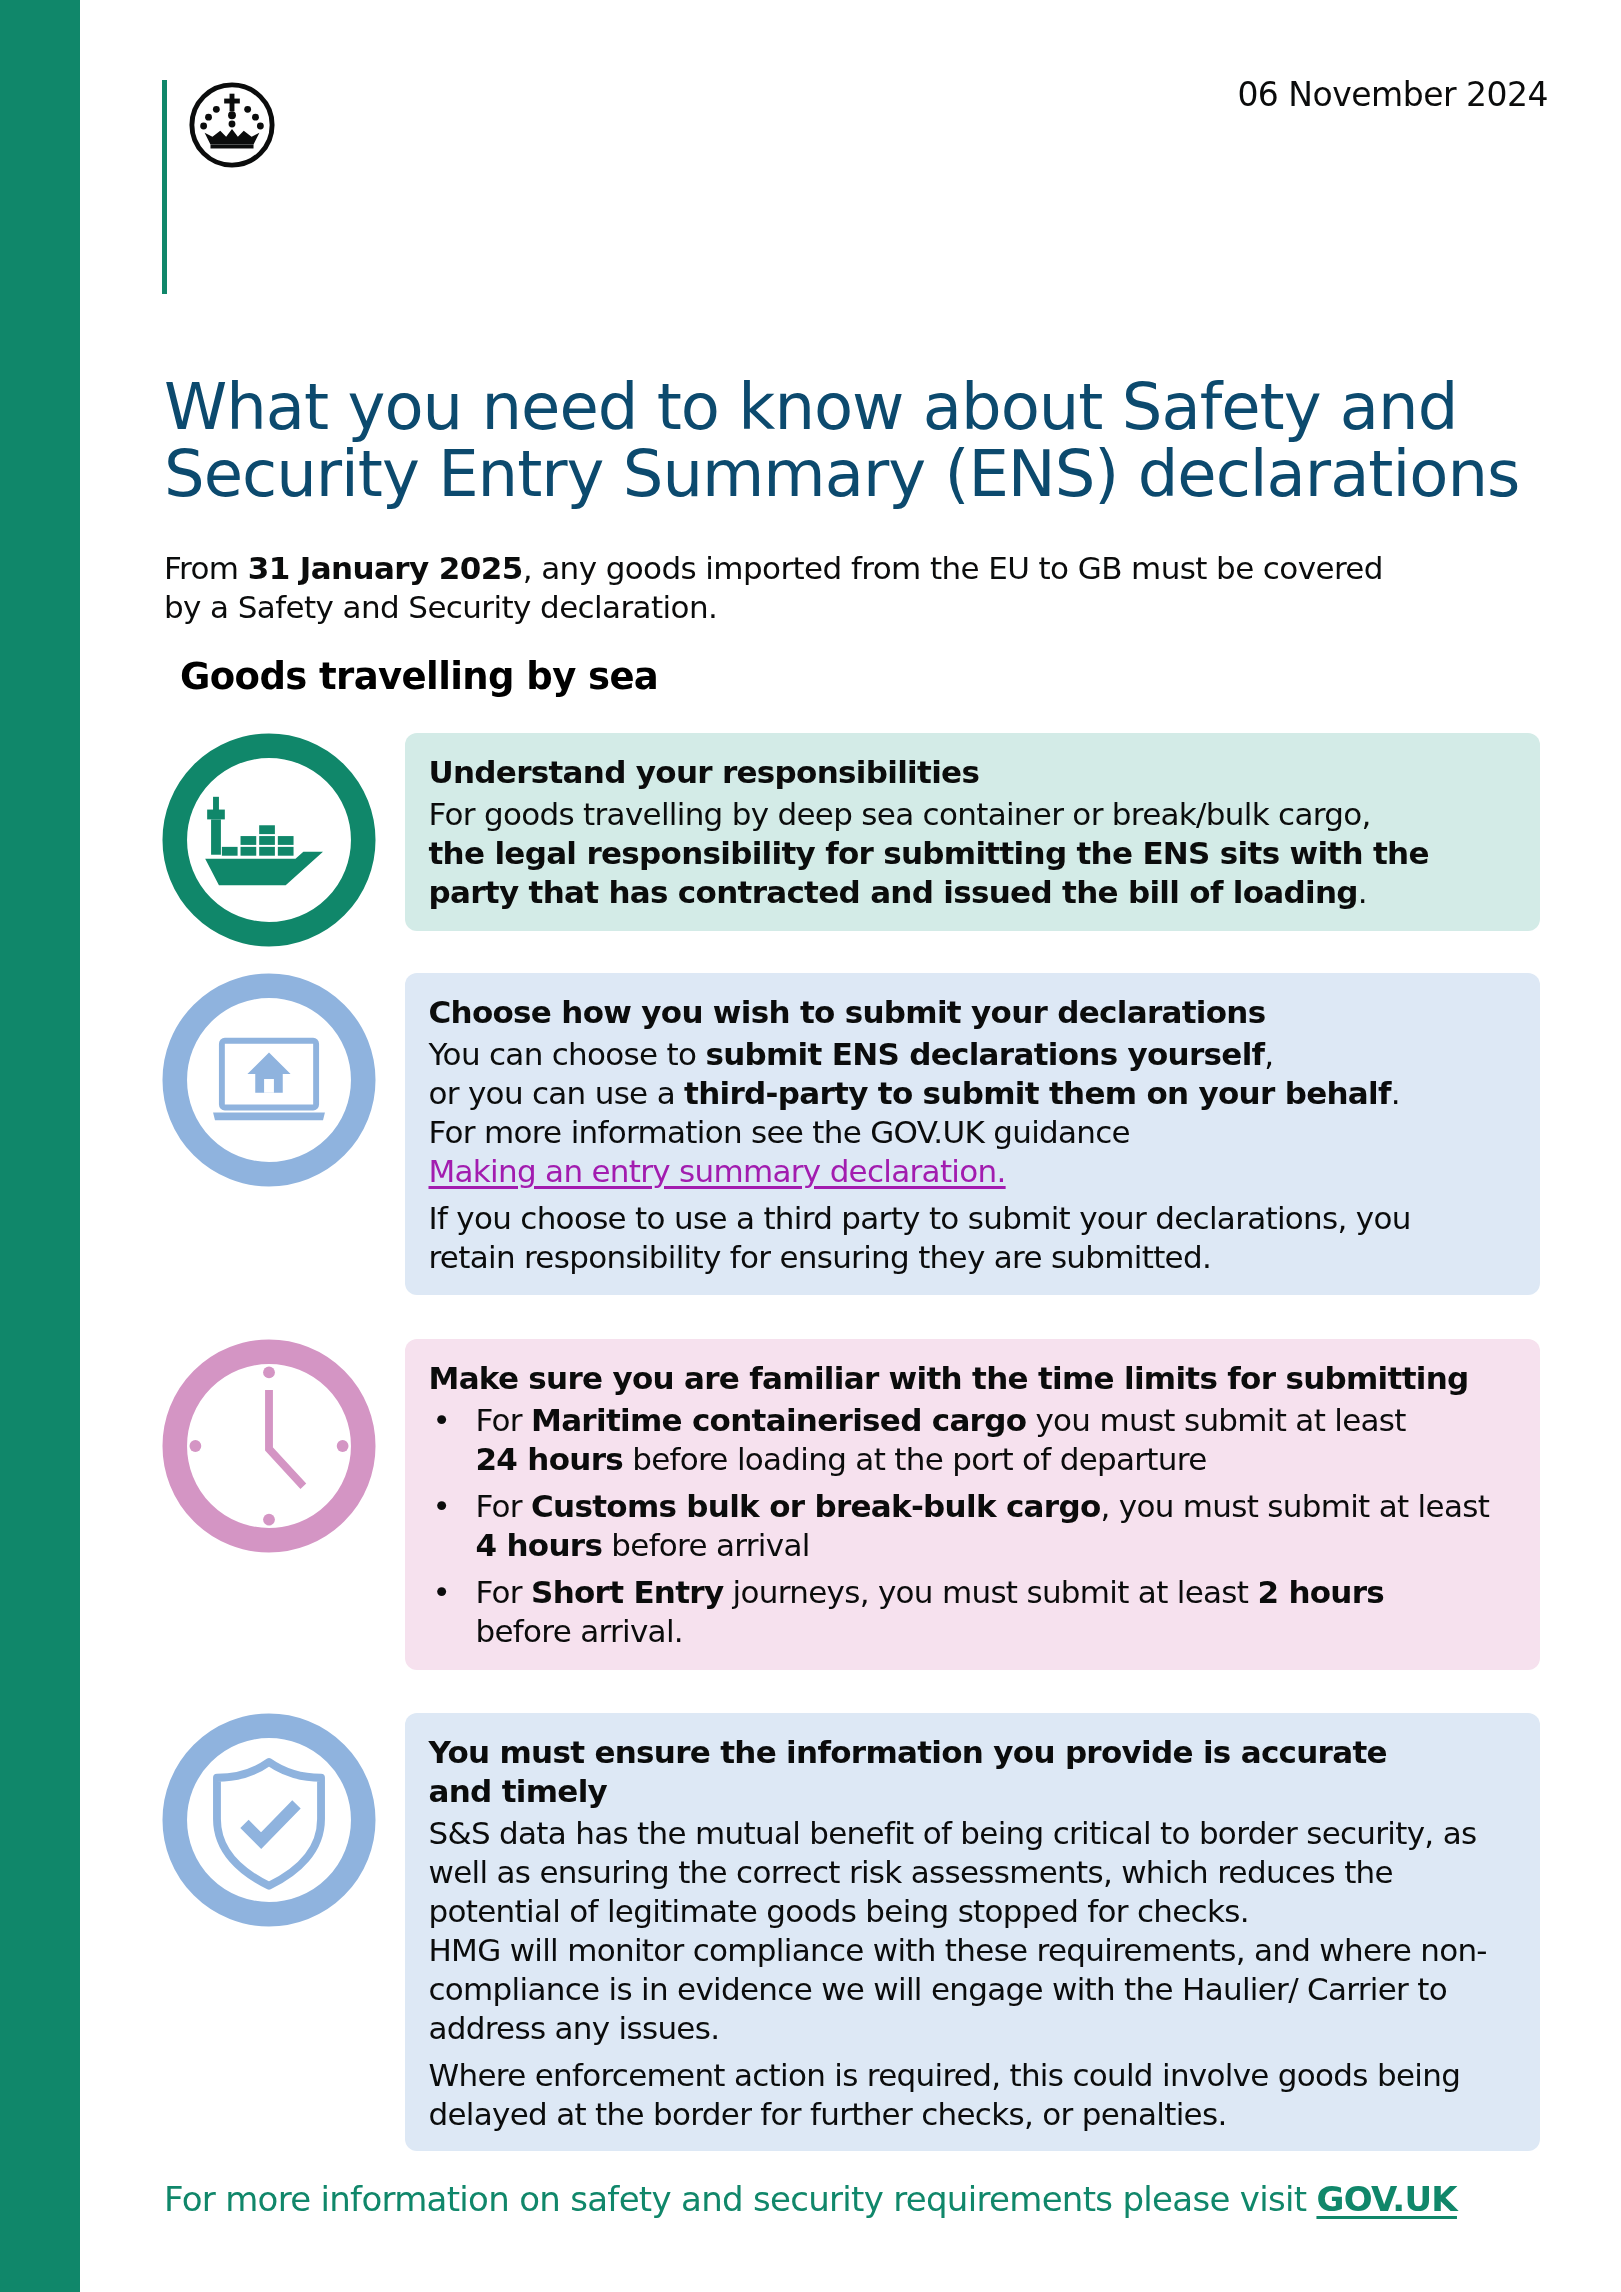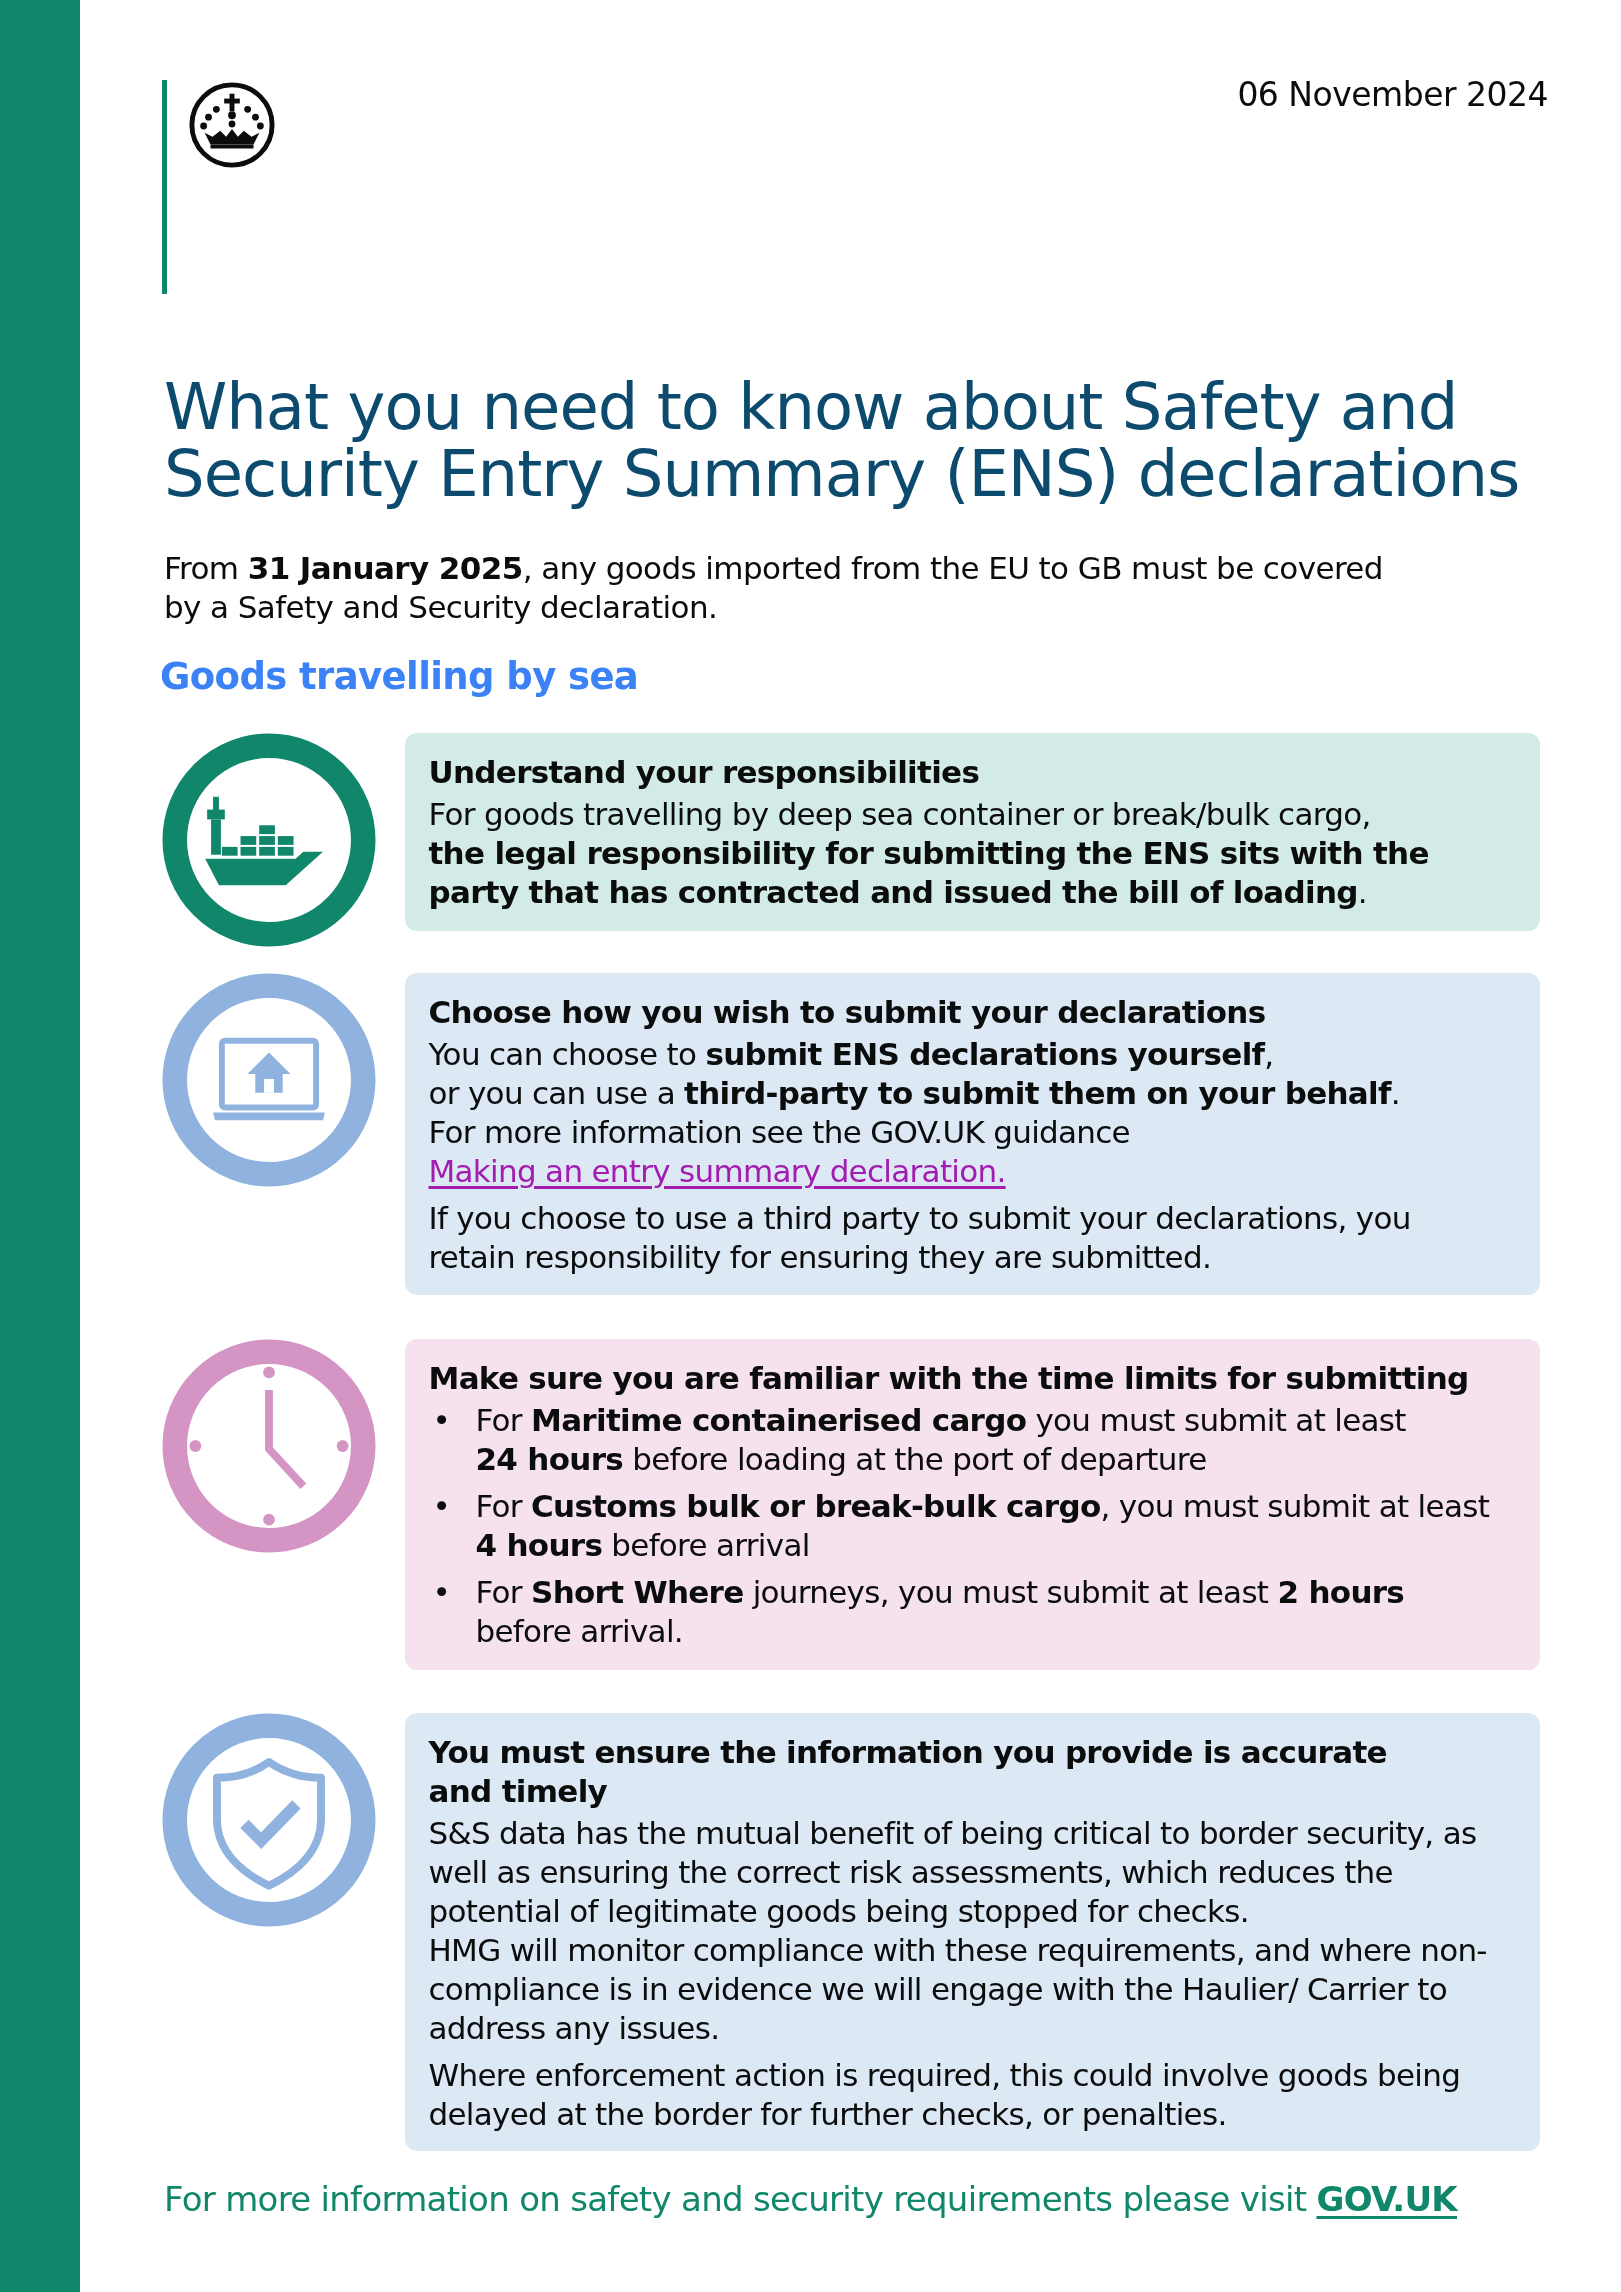--- a/index.html
+++ b/index.html
@@ -19,22 +19,22 @@
 
     .date { position: absolute; right: 73px; top: 73px; font-size: 33px; line-height: 43px; color: #0b0c0c; letter-spacing: -0.5px; }
 
     .title { position: absolute; left: 164px; top: 374px; width: 1392px; margin: 0;
       font-size: 64px; line-height: 67px; font-weight: normal; color: #0c4a6e; letter-spacing: -1px; }
 
     .intro { position: absolute; left: 164px; top: 549px; width: 1372px; margin: 0;
       font-size: 31px; line-height: 39px; color: #0b0c0c; letter-spacing: -0.6px; }
     .intro b { font-weight: bold; }
 
-    .subhead { position: absolute; left: 160px; top: 653px; margin: 0;
-      font-size: 37px; line-height: 47px; font-weight: bold; color: #3b82f6; letter-spacing: -0.6px; }
+    .subhead { position: absolute; left: 180px; top: 653px; margin: 0;
+      font-size: 37px; line-height: 47px; font-weight: bold; color: #000000; letter-spacing: -0.6px; }
     .icon-circle { position: absolute; left: 162px; width: 214px; height: 214px; }
     .card { position: absolute; left: 405px; width: 1135px; border-radius: 12px; box-sizing: border-box;
       padding: 19.6px 23.5px 0 23.5px; }
     .card-green { background: #d3ebe7; }
     .card-blue { background: #dde8f5; }
     .card-pink { background: #f6e1ee; }
     .card h3 { margin: 0 0 3.9px 0; font-size: 31px; line-height: 39px; font-weight: bold; letter-spacing: -0.7px; color: #0b0c0c; }
     .card p { margin: 0; font-size: 31px; line-height: 39px; letter-spacing: -0.7px; color: #0b0c0c; }
     .card p + p { margin-top: 7.8px; }
     .card b { font-weight: bold; }
@@ -121,21 +121,21 @@
   <circle cx="109" cy="184" r="6" fill="#d495c4"></circle>
   <circle cx="34" cy="109" r="6" fill="#d495c4"></circle>
   <circle cx="184" cy="109" r="6" fill="#d495c4"></circle>
   <path d="M109 52 L109 112 L144 150" fill="none" stroke="#d495c4" stroke-width="8" stroke-linejoin="miter"></path>
 </svg>
 <div class="card card-pink" style="top:1339px;height:331px">
   <h3>Make sure you are familiar with the time limits for submitting</h3>
   <ul>
     <li><span class="bullet">•</span><span>For </span><b>Maritime containerised cargo</b><span> you must submit at least </span><br><b>24 hours</b><span> before loading at the port of departure</span></li>
     <li><span class="bullet">•</span><span>For </span><b>Customs bulk or break-bulk cargo</b><span>, you must submit at least </span><b>4 hours</b><span> before arrival</span></li>
-    <li><span class="bullet">•</span><span>For </span><b>Short Where</b><span> journeys, you must submit at least </span><b>2 hours</b><br><span> before arrival.</span></li>
+    <li><span class="bullet">•</span><span>For </span><b>Short Entry</b><span> journeys, you must submit at least </span><b>2 hours</b><br><span> before arrival.</span></li>
   </ul>
 </div>
 
 <svg class="icon-circle" style="top:1713px" viewBox="0 0 218 218">
   <circle cx="109" cy="109" r="96" fill="none" stroke="#8fb3de" stroke-width="25"></circle>
   <path d="M109 50 C92 62 74 66 56 66 L56 108 C56 140 80 162 109 176 C138 162 162 140 162 108 L162 66 C144 66 126 62 109 50 Z" fill="none" stroke="#8fb3de" stroke-width="8" stroke-linejoin="round"></path>
   <path d="M84 113 L101 130 L137 93" fill="none" stroke="#8fb3de" stroke-width="12" stroke-linejoin="miter"></path>
 </svg>
 <div class="card card-blue" style="top:1713px;height:438px">
   <h3 style="width:980px">You must ensure the information you provide is accurate and timely</h3>

